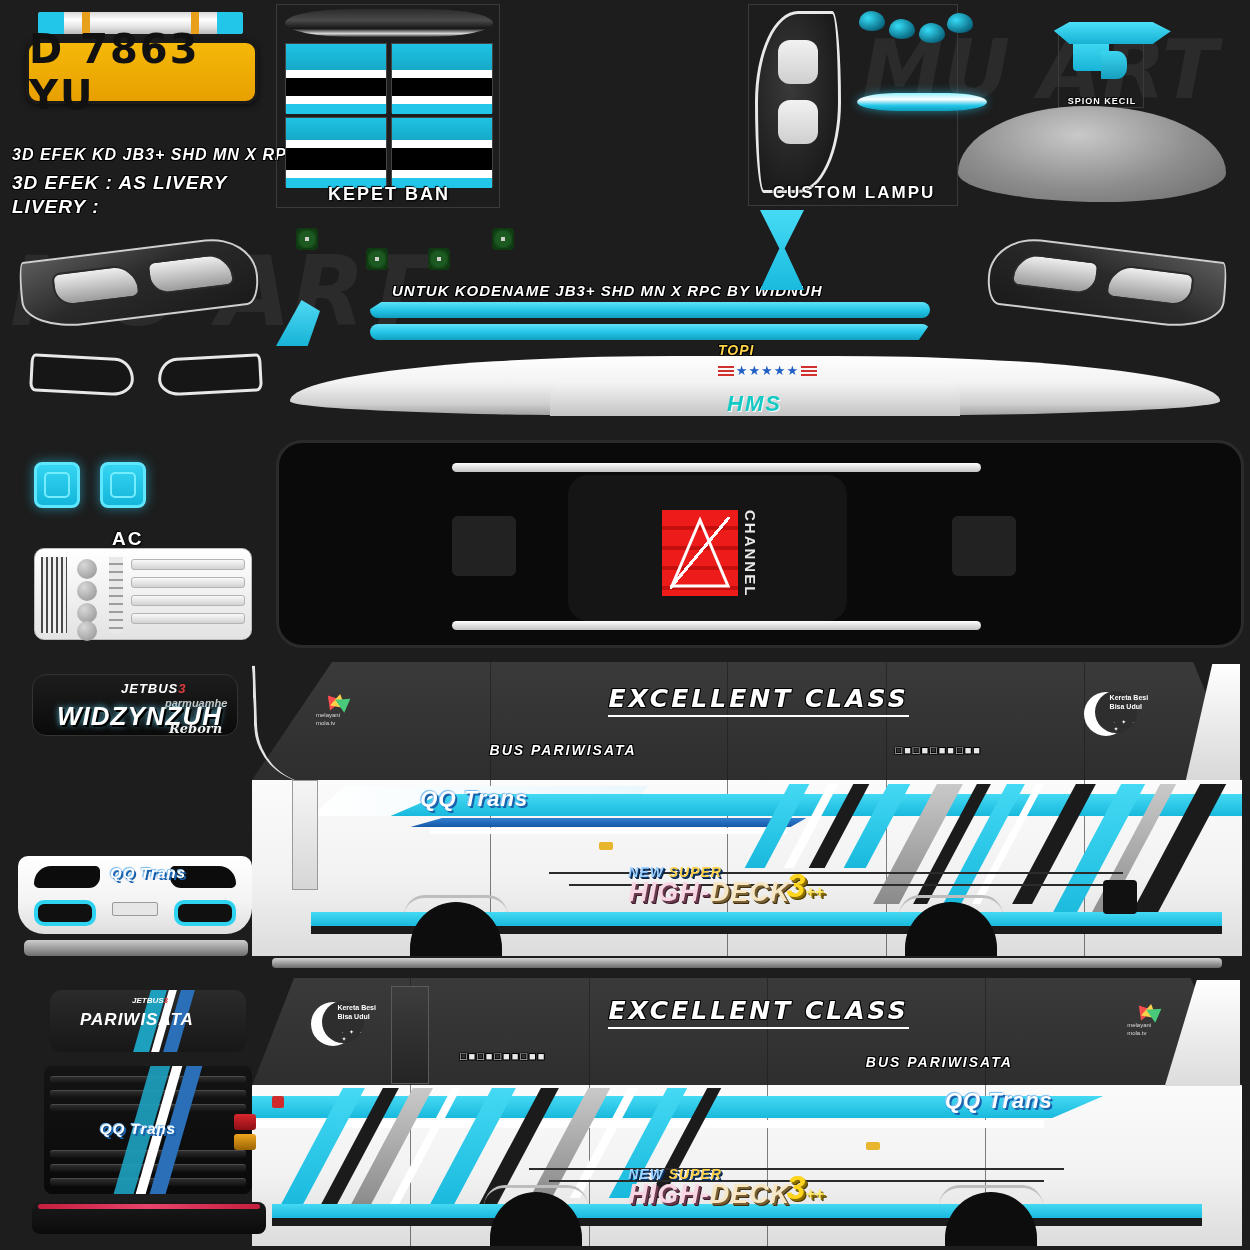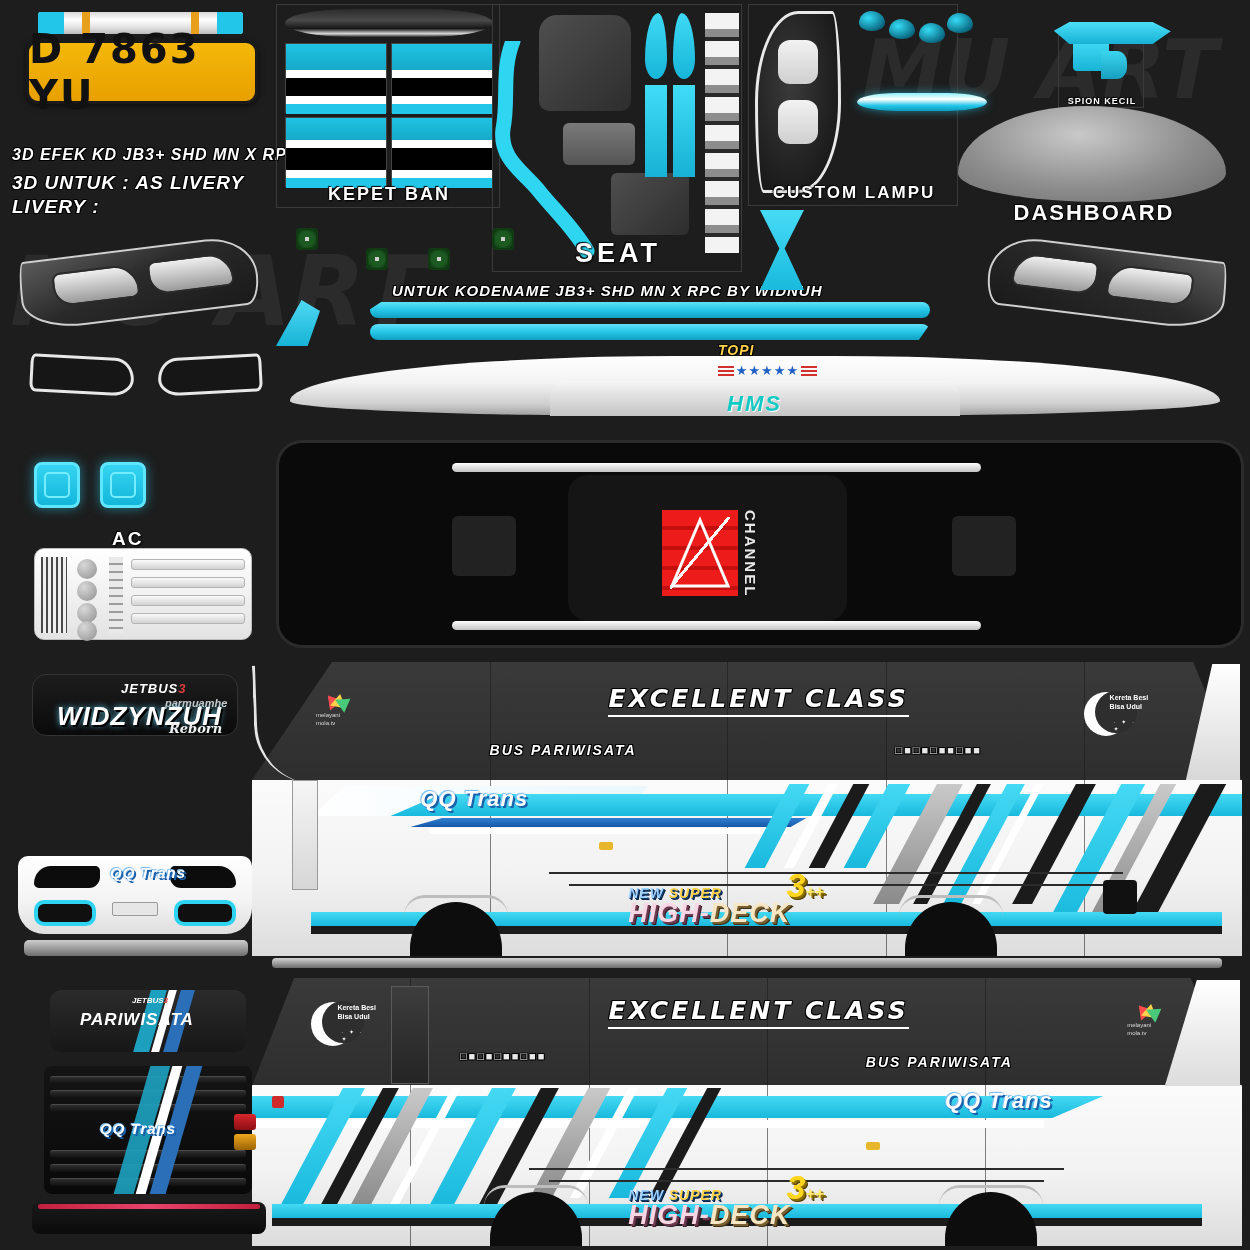--- a/index.html
+++ b/index.html
@@ -305,21 +305,20 @@
   .qqtrans {
     position:absolute; font-weight:900; font-style:italic; font-size: 22px;
     color:#ffffff; letter-spacing:1px; white-space:nowrap;
     text-shadow: 0 0 2px #1f76c9, 2px 2px 0 #1b5fa8, -1px -1px 0 #9fd8ff;
   }
   .hd-badge { position:absolute; white-space:nowrap; }
   .hd-new {
     display:block; font-size: 14px; font-weight:900; font-style:italic;
     color:#9fd2ff; letter-spacing:1px;
     text-shadow: 1px 1px 0 #123a6b, 2px 2px 0 #0b2344;
-    margin-top: 21px;
   }
   .hd-new .sup { color:#ffd24a; }
   .hd-main {
     display:block; font-size: 27px; font-weight:900; font-style:italic;
     color:#f8d6e3; letter-spacing:1px; line-height:.95;
     text-shadow: 2px 2px 0 #6b3a4f, 3px 3px 0 #3a1d29;
   }
   .hd-main .deck { color:#f6e6c4; text-shadow: 2px 2px 0 #7a6030, 3px 3px 0 #3d2f16;}
   .hd-three {
     position:absolute; font-size: 34px; font-weight:900; font-style:italic;
@@ -433,21 +432,21 @@
       <div class="cap l"></div>
       <div class="cap r"></div>
       <div class="orange" style="left:44px"></div>
       <div class="orange" style="right:44px"></div>
     </div>
 
     <div class="abs" id="plate-box">
       <span id="plate-text">D 7863 YU</span>
     </div>
     <div class="abs lbl spec-line" style="top:140px;">3D EFEK KD JB3+ SHD MN X RPC</div>
-    <div class="abs lbl spec-line" style="top:166px; font-size:19px;">3D UNTUK : AS LIVERY</div>
+    <div class="abs lbl spec-line" style="top:166px; font-size:19px;">3D EFEK : AS LIVERY</div>
     <div class="abs lbl spec-line" style="top:190px; font-size:19px;">LIVERY :</div>
   </div>
 
   <div class="abs box-outline" id="kepet-panel">
     <div class="abs" id="kepet-top"></div>
 
     <div class="kepet-cell" style="left:8px; top:38px;">
       <div class="s" style="top:0;height:26px;background:linear-gradient(to bottom,#1fc3e4,#16a9c8);"></div>
       <div class="s" style="top:26px;height:8px;background:#fff;"></div>
       <div class="s" style="top:34px;height:18px;background:#000;"></div>
@@ -472,40 +471,20 @@
       <div class="s" style="top:0;height:22px;background:linear-gradient(to bottom,#1fc3e4,#16a9c8);"></div>
       <div class="s" style="top:22px;height:8px;background:#fff;"></div>
       <div class="s" style="top:30px;height:22px;background:#000;"></div>
       <div class="s" style="top:52px;height:8px;background:#fff;"></div>
       <div class="s" style="top:60px;height:10px;background:#22c6e8;"></div>
     </div>
 
     <div class="abs lbl-plain" style="left:0;bottom:2px;width:224px;text-align:center;font-size:18px;">KEPET BAN</div>
   </div>
 
-  <div class="abs box-outline" id="seat-panel">
-
-    <svg class="abs" style="left:2px; top:36px;" width="110" height="220">
-      <path d="M18 0 C6 30, 14 58, 8 88 C4 118, 30 132, 44 150 C60 170, 78 186, 92 210" stroke="#2fd6f2" stroke-width="15" fill="none" stroke-linecap="round"></path>
-    </svg>
-
-    <div class="seat-block grayblk" style="left:46px; top:10px; width:92px; height:96px; border-radius:18px 18px 10px 10px;"></div>
-    <div class="seat-block" style="left:70px; top:118px; width:72px; height:42px; background:linear-gradient(to bottom,#7a7a7a,#555);"></div>
-    <div class="seat-block grayblk" style="left:118px; top:168px; width:78px; height:62px;"></div>
-
-    <div class="abs" style="left:152px; top:8px; width:22px; height:66px; background:linear-gradient(to bottom,#3ed9f4,#17b5d9); border-radius:60% 40% 50% 50% / 70% 70% 30% 30%;"></div>
-    <div class="abs" style="left:180px; top:8px; width:22px; height:66px; background:linear-gradient(to bottom,#3ed9f4,#17b5d9); border-radius:40% 60% 50% 50% / 70% 70% 30% 30%;"></div>
-
-    <div class="abs" style="left:152px; top:80px; width:22px; height:92px; background:linear-gradient(to bottom,#41dcf6,#16b1d4);"></div>
-    <div class="abs" style="left:180px; top:80px; width:22px; height:92px; background:linear-gradient(to bottom,#41dcf6,#16b1d4);"></div>
-
-    <div class="abs" style="left:212px; top:8px; width:34px; height:240px; background:repeating-linear-gradient(to bottom,#f3f3f3 0 16px,#8d8d8d 16px 24px, #2a2a2a 24px 28px);"></div>
-
-    <div class="abs lbl-plain" id="seat-caption">SEAT</div>
-  </div>
 
   <div class="abs box-outline" id="lampu-panel">
     <div class="abs" id="lampu-shape">
       <div class="bulb" style="top:26px;"></div>
       <div class="bulb" style="top:86px;"></div>
     </div>
     <div class="lamp-dot" style="left:110px; top:6px;"></div>
     <div class="lamp-dot" style="left:140px; top:14px;"></div>
     <div class="lamp-dot" style="left:170px; top:18px;"></div>
     <div class="lamp-dot" style="left:198px; top:8px;"></div>
@@ -516,21 +495,20 @@
 
   <div class="abs box-outline" id="spion-kecil-panel">
     <div class="abs" style="left:14px; top:8px; width:36px; height:34px; background:linear-gradient(to bottom,#48dff7,#18b4d7); border-radius:4px;"></div>
     <div class="abs" style="left:42px; top:22px; width:26px; height:28px; background:linear-gradient(to bottom,#3cd5ef,#169fc0); border-radius:0 40% 40% 0;"></div>
     <div class="abs lbl-plain" style="left:0; bottom:1px; width:86px; text-align:center; font-size:9px; letter-spacing:1px;">SPION KECIL</div>
   </div>
 
   <div class="abs" style="left:1046px; top:22px; width:130px; height:22px; background:linear-gradient(to bottom,#4bdff8,#17b1d4); clip-path: polygon(6% 40%, 18% 0, 82% 0, 96% 42%, 82% 100%, 18% 100%);"></div>
 
   <div class="abs" id="dash-shape"></div>
-  <div class="abs lbl-plain" id="dash-caption">DASHBOARD</div>
 
   <div class="hl-unit" style="left:20px; top:248px; width:238px; height:70px; transform:rotate(-7deg);">
     <div class="hl-body"></div>
     <div class="hl-lens" style="left:14%; width:36%;"></div>
     <div class="hl-lens" style="left:54%; width:36%;"></div>
   </div>
   <div class="drl" style="left:30px; top:356px; width:104px; height:38px; transform:rotate(3deg);"></div>
   <div class="drl" style="left:158px; top:356px; width:104px; height:38px; transform:rotate(-3deg) scaleX(-1);"></div>
 
   <div class="hl-unit" style="left:988px; top:248px; width:238px; height:70px; transform:rotate(7deg) scaleX(-1);">

